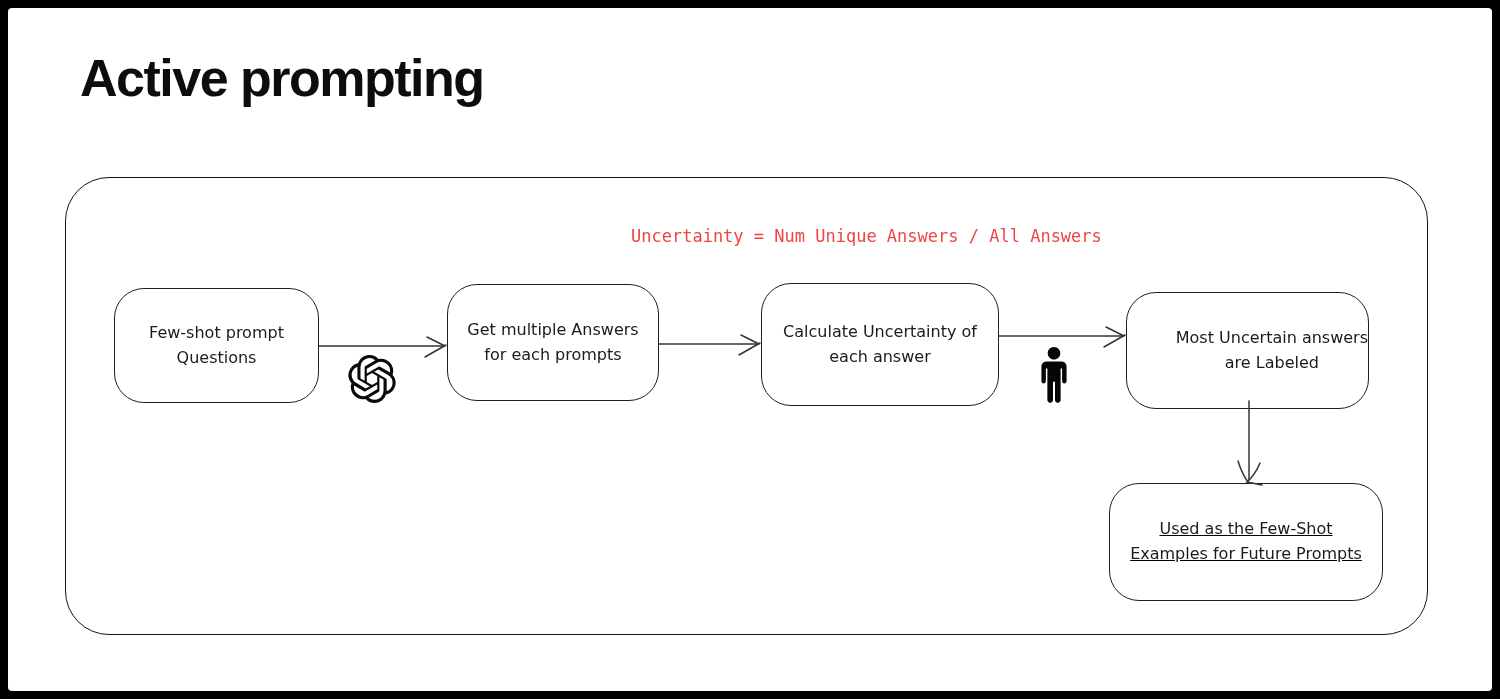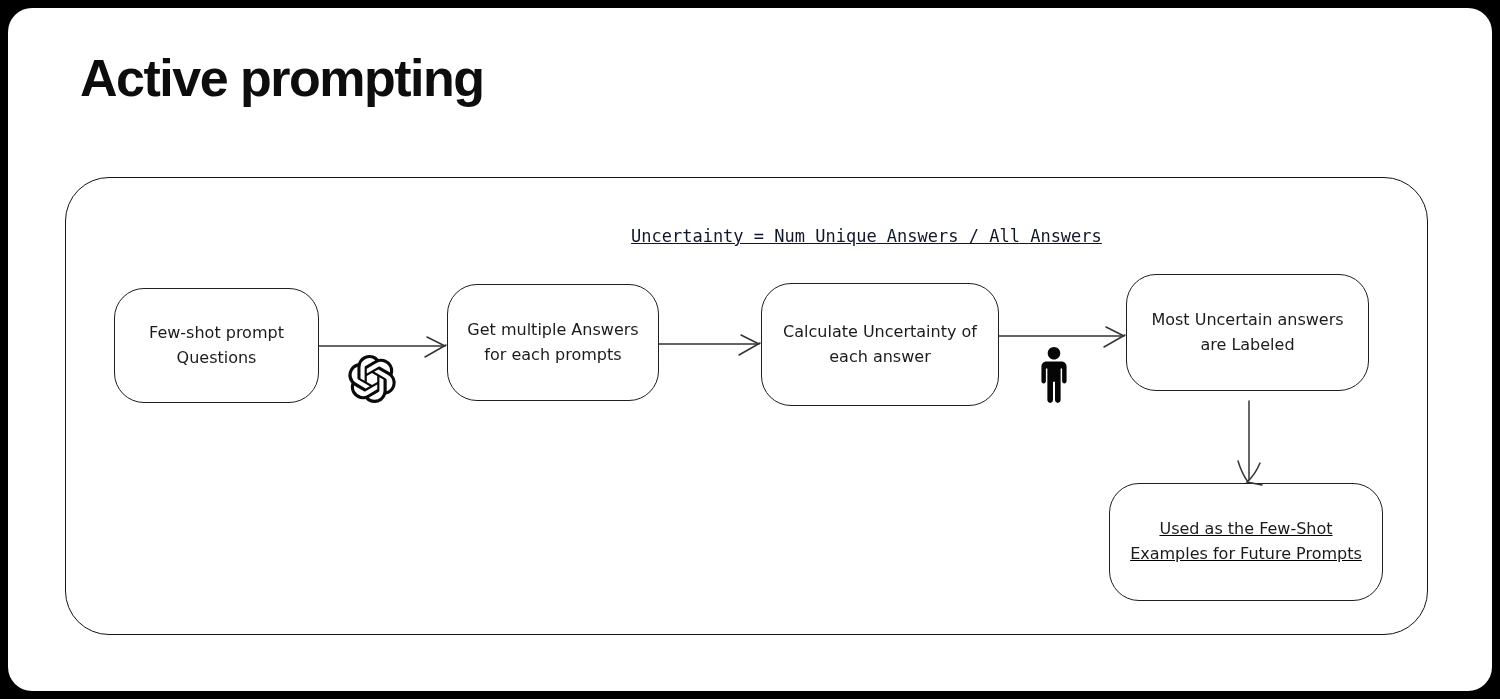--- a/index.html
+++ b/index.html
@@ -4,21 +4,21 @@
 <style>
   * { margin: 0; padding: 0; box-sizing: border-box; }
   html, body { width: 1500px; height: 699px; background: #000000; overflow: hidden; }
   body { position: relative; font-family: "Liberation Sans", sans-serif; }
 
   .slide {
     position: absolute;
     left: 8px; top: 8px;
     width: 1484px; height: 683px;
     background: #ffffff;
-    border-radius: 24px;
+    border-radius: 4px;
   }
 
   .page-title {
     position: absolute;
     left: 72px; top: 40px;
     font-family: "Liberation Sans", sans-serif;
     font-weight: 700;
     font-size: 52px;
     letter-spacing: -1.5px;
     color: #0d0d0d;
@@ -32,23 +32,22 @@
     border: 1.6px solid #141414;
     border-radius: 44px;
     background: #ffffff;
   }
 
   .formula {
     position: absolute;
     left: 565px; top: 48px;
     font-family: "DejaVu Sans Mono", monospace;
     font-size: 17px;
-    color: #0f172a;
+    color: #ef4444;
     white-space: nowrap;
-    text-decoration: underline;
   }
 
   .node {
     position: absolute;
     border: 1.6px solid #1e1e1e;
     border-radius: 30px;
     background: #ffffff;
     display: flex;
     align-items: center;
     justify-content: center;
@@ -58,21 +57,21 @@
     font-family: "DejaVu Sans", sans-serif;
     font-size: 16px;
     line-height: 1.55;
     color: #1b1b1b;
     white-space: pre-line;
   }
 
   .node-1 { left: 48px;   top: 110px; width: 205px; height: 115px; }
   .node-2 { left: 381px;  top: 106px; width: 212px; height: 117px; justify-content: center; }
   .node-3 { left: 695px;  top: 105px; width: 238px; height: 123px; }
-  .node-4 { left: 1060px; top: 96px; width: 243px; height: 117px; }
+  .node-4 { left: 1060px; top: 114px; width: 243px; height: 117px; justify-content: flex-end; }
   .node-5 { left: 1043px; top: 305px; width: 274px; height: 118px; text-decoration: underline; }
 
   .arrow-layer {
     position: absolute;
     left: 0; top: 0;
     width: 1363px; height: 458px;
     pointer-events: none;
   }
 
   .openai-logo {

